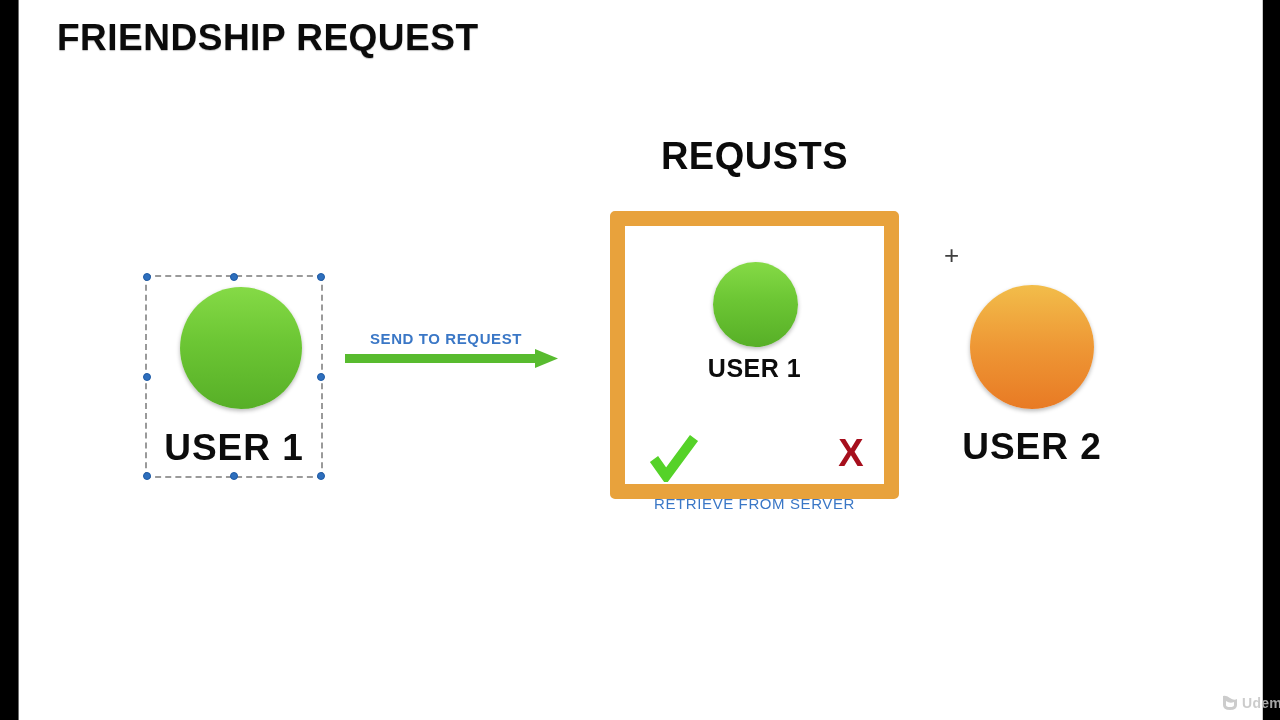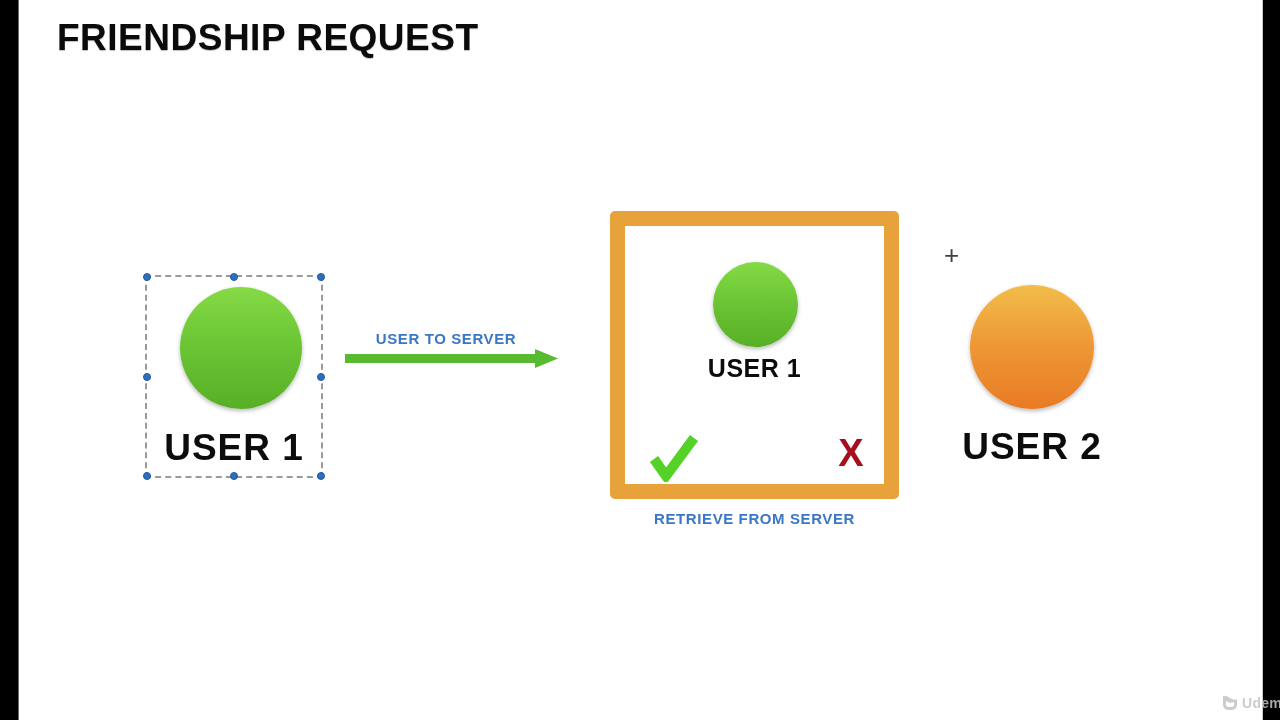--- a/index.html
+++ b/index.html
@@ -84,22 +84,22 @@
     position: absolute; left: 0; top: 128px; width: 259px; text-align: center;
     font-size: 25px; font-weight: bold; color: #0c0c0c; letter-spacing: 0.5px;
   }
   .check-icon { position: absolute; left: 24px; top: 208px; }
   .reject-mark {
     position: absolute; left: 203px; top: 206px; width: 46px; text-align: center;
     font-size: 38px; font-weight: bold; color: #a60f1d;
     font-family: "Liberation Sans", sans-serif;
   }
   .retrieve-label {
-    position: absolute; left: 610px; top: 510px; width: 289px;
-    text-align: center; font-size: 15px; font-weight: bold;
+    position: absolute; left: 610px; top: 495px; width: 289px;
+    text-align: center; font-size: 15px; font-weight: normal;
     color: #3a77c6; letter-spacing: 0.6px; white-space: nowrap;
   }
 
   
   .plus-sign {
     position: absolute; left: 944px; top: 240px;
     font-size: 26px; font-weight: 400; color: #3f3f3f;
   }
 
   
@@ -112,35 +112,36 @@
     font-size: 14px; font-weight: bold; letter-spacing: 0.3px;
     color: #c4c4c4;
   }
 </style>
 </head>
 <body>
 
 <div class="stage">
 
   <div class="page-title">FRIENDSHIP REQUEST</div>
+  <div class="requests-heading">REQUSTS</div>
 
   <div class="selection">
     <span class="handle h-tl"></span>
     <span class="handle h-tc"></span>
     <span class="handle h-tr"></span>
     <span class="handle h-ml"></span>
     <span class="handle h-mr"></span>
     <span class="handle h-bl"></span>
     <span class="handle h-bc"></span>
     <span class="handle h-br"></span>
     <div class="circle circle-green user1-avatar"></div>
     <div class="user-label user1-label">USER 1</div>
   </div>
 
-  <div class="send-label">USER TO SERVER</div>
+  <div class="send-label">SEND TO REQUEST</div>
   <svg class="send-arrow-svg" width="214" height="20" viewBox="0 0 214 20">
     <rect x="0" y="5" width="192" height="9" fill="#58bb2f"></rect>
     <polygon points="190,0 213,9.5 190,19" fill="#58bb2f"></polygon>
   </svg>
 
   <div class="server-box">
     <div class="circle circle-green server-avatar"></div>
     <div class="server-user-label">USER 1</div>
     <svg class="check-icon" width="50" height="48" viewBox="0 0 50 48">
       <path d="M5 25 L17 42 L45 4" fill="none" stroke="#55d228" stroke-width="10" stroke-linecap="butt"></path>

